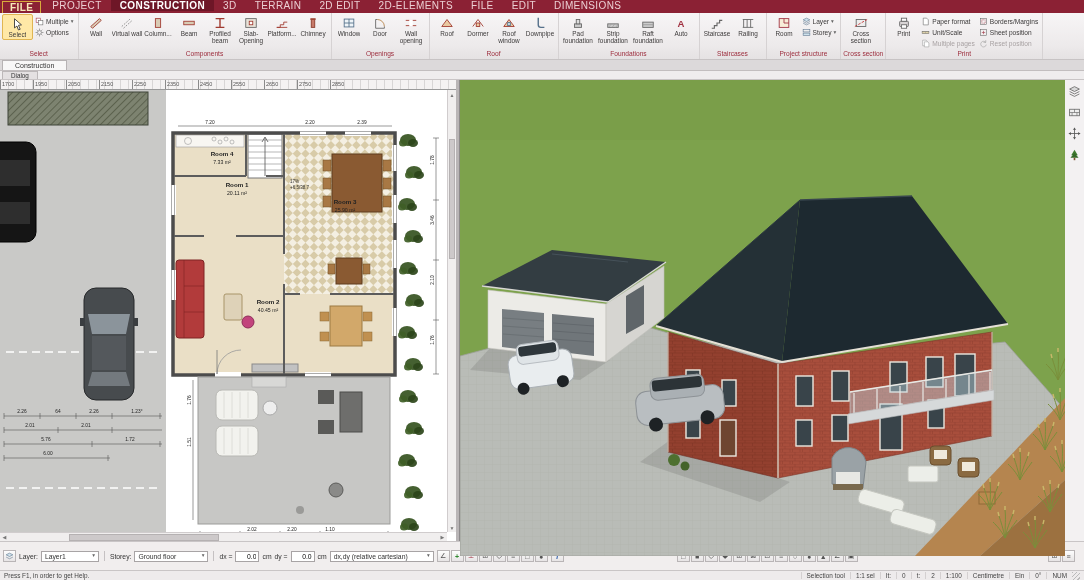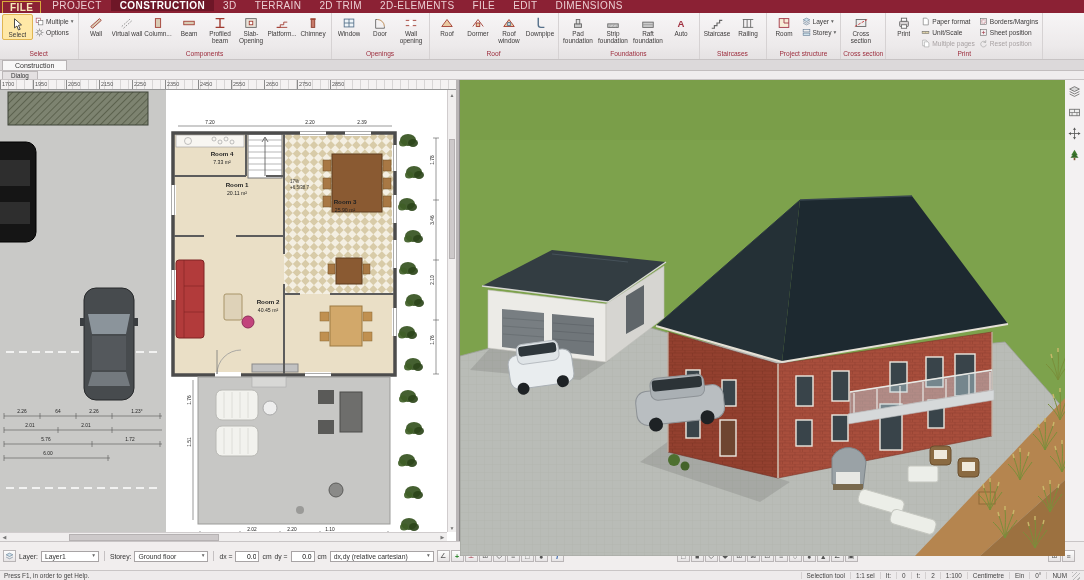--- a/index.html
+++ b/index.html
@@ -72,21 +72,21 @@
 <body>
 
 <div id="app">
 
   <div class="tabbar">
     <div class="tab file">FILE</div>
     <div class="tab">PROJECT</div>
     <div class="tab active">CONSTRUCTION</div>
     <div class="tab">3D</div>
     <div class="tab">TERRAIN</div>
-    <div class="tab">2D TRIM</div>
+    <div class="tab">2D EDIT</div>
     <div class="tab">2D-ELEMENTS</div>
     <div class="tab">FILE</div>
     <div class="tab">EDIT</div>
     <div class="tab">DIMENSIONS</div>
   </div>
 
   <div class="ribbon">
 
     <div class="rgroup">
       <div class="rgroup-items">

